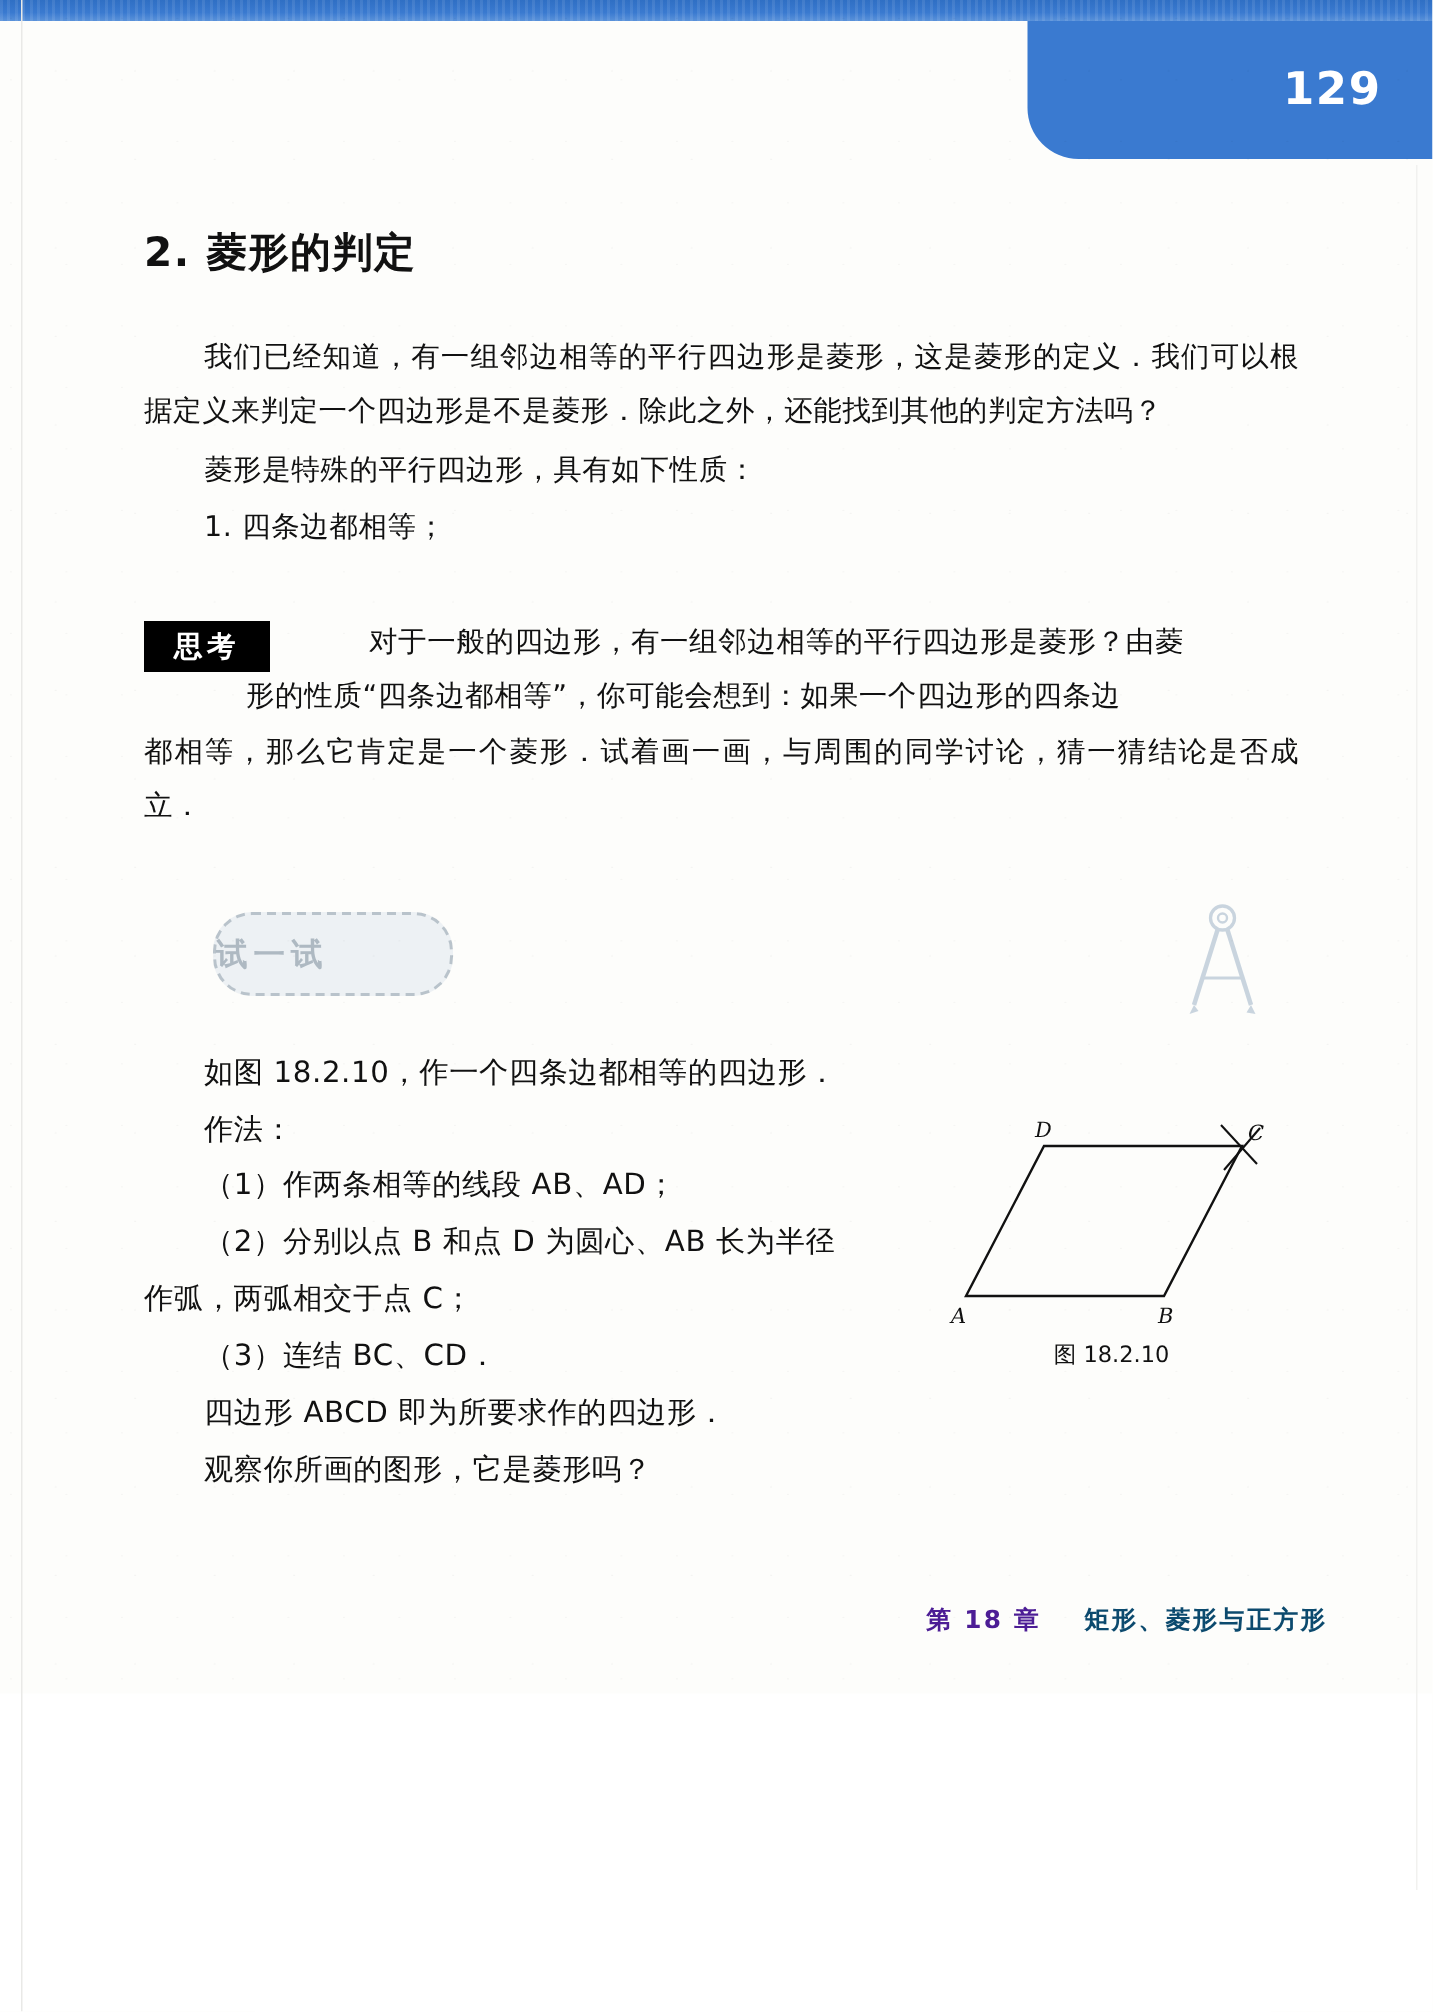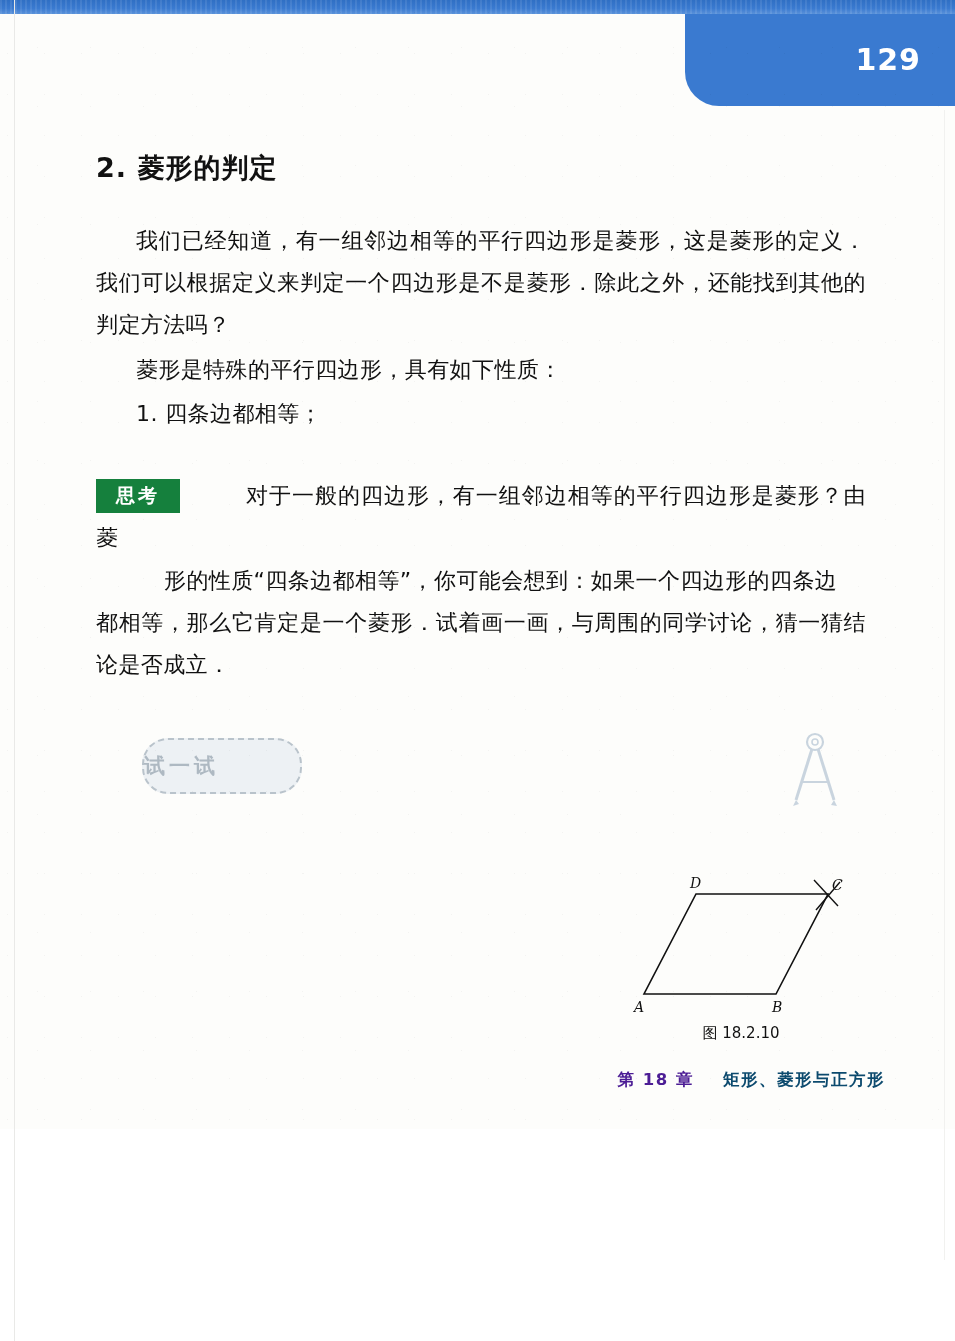--- a/index.html
+++ b/index.html
@@ -77,42 +77,42 @@
   }
   h2.section-title {
     font-size: 27px;
     font-weight: bold;
     color: #111;
     margin: 0 0 34px 0;
     letter-spacing: 1px;
     font-family: "DejaVu Sans", "Liberation Sans", sans-serif;
   }
   .para {
-    font-size: 22px;
+    font-size: 19px;
     line-height: 1.92;
     color: #111;
     margin: 0 0 2px 0;
     text-align: justify;
     letter-spacing: .4px;
   }
   .indent { text-indent: 40px; }
   .indent-list { padding-left: 40px; }
 
   
   .think-block {
     position: relative;
     margin-top: 40px;
   }
   .think-badge {
     position: absolute;
     left: 0;
     top: 4px;
     width: 84px;
     height: 34px;
-    background: #15803d;
+    background: #000000;
     color: #ffffff;
     font-size: 19px;
     font-weight: bold;
     display: flex;
     align-items: center;
     justify-content: center;
     letter-spacing: 3px;
   }
   .think-body {
     font-size: 19.5px;
@@ -252,20 +252,29 @@
           <line x1="26" y1="19" x2="10" y2="70" stroke="#9fb4c8" stroke-width="3"></line>
           <line x1="32" y1="19" x2="48" y2="70" stroke="#9fb4c8" stroke-width="3"></line>
           <line x1="16" y1="52" x2="42" y2="52" stroke="#9fb4c8" stroke-width="2"></line>
           <polygon points="10,70 7,76 13,74" fill="#9fb4c8"></polygon>
           <polygon points="48,70 45,75 51,76" fill="#9fb4c8"></polygon>
         </svg>
       </div>
     </div>
 
     <div class="lower">
+      <div class="lower-text">
+        <p class="p">如图 18.2.10，作一个四条边都相等的四边形．</p>
+        <p class="p">作法：</p>
+        <p class="p">（1）作两条相等的线段 AB、AD；</p>
+        <p class="p">（2）分别以点 B 和点 D 为圆心、AB 长为半径作弧，两弧相交于点 C；</p>
+        <p class="p">（3）连结 BC、CD．</p>
+        <p class="p">四边形 ABCD 即为所要求作的四边形．</p>
+        <p class="p">观察你所画的图形，它是菱形吗？</p>
+      </div>
 
       <div class="figure-box">
         <svg viewBox="0 0 250 150" width="250" height="150">
 
           <polygon points="28,128 160,128 212,28 80,28" fill="none" stroke="#111" stroke-width="1.6"></polygon>
 
           <path d="M198,14 L222,40" stroke="#111" stroke-width="1.4" fill="none"></path>
           <path d="M200,44 L224,16" stroke="#111" stroke-width="1.4" fill="none"></path>
           <text x="74" y="22" font-size="14" font-style="italic" font-family="DejaVu Serif, Liberation Serif, serif" fill="#111">D</text>
           <text x="216" y="24" font-size="14" font-style="italic" font-family="DejaVu Serif, Liberation Serif, serif" fill="#111">C</text>

